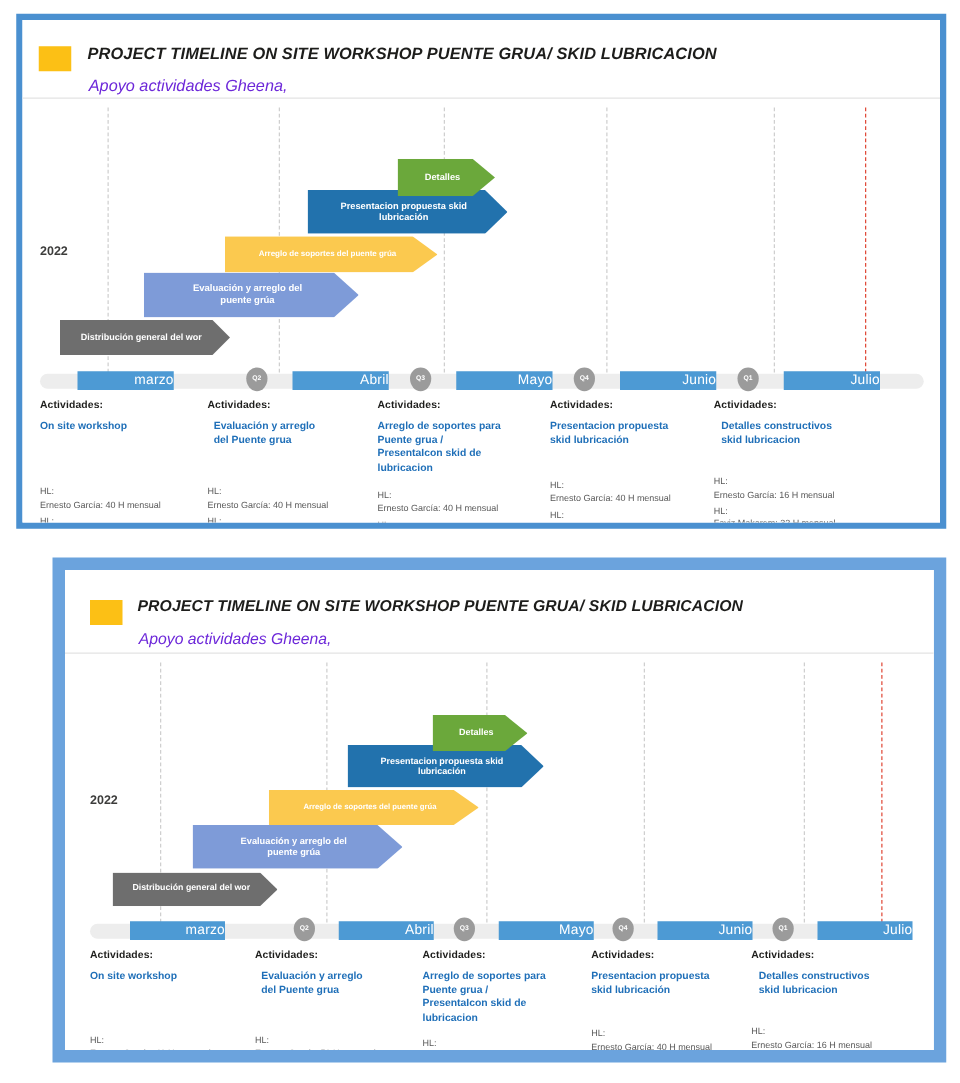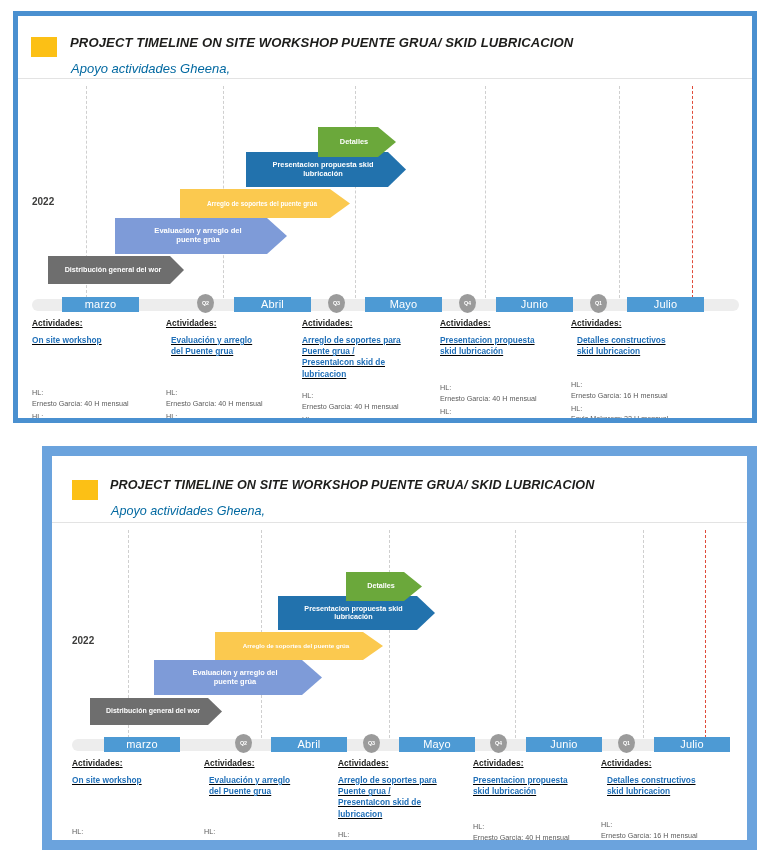--- a/index.html
+++ b/index.html
@@ -72,21 +72,21 @@
   .slide-title {
     position: absolute;
     font-weight: bold;
     color: #1d1d1b;
     letter-spacing: 0.1px;
     white-space: nowrap;
   }
 
   .slide-subtitle {
     position: absolute;
-    color: #0369a1;
+    color: #6d28d9;
     white-space: nowrap;
   }
 
   .panel.top .accent-square { left: 13px; top: 21px; }
   .panel.top .slide-title   { left: 52px; top: 19px; font-size: 13.1px; }
   .panel.top .slide-subtitle{ left: 53px; top: 45px; font-size: 13px; }
   .panel.top .slide-header  { height: 62px; }
 
   .panel.bottom .accent-square { left: 20px; top: 24px; }
   .panel.bottom .slide-title   { left: 58px; top: 22px; font-size: 12.6px; }
@@ -124,21 +124,21 @@
     position: absolute;
     height: 12px;
     background: #ededed;
     border-radius: 6px;
   }
 
   .month-chip {
     position: absolute;
     background: #4d9ad4;
     color: #ffffff;
-    text-align: center;
+    text-align: right;
     font-size: 11px;
     line-height: 15px;
     height: 15px;
     letter-spacing: 0.2px;
   }
 
   .q-marker {
     position: absolute;
     width: 17px;
     height: 19px;
@@ -167,21 +167,20 @@
   .arrow .arrow-text {
     display: block;
     padding: 0 10px 0 4px;
     white-space: pre-line;
   }
 
   
   .activity-col {
     position: absolute;
     box-sizing: border-box;
-    text-decoration: underline;
   }
   .act-heading {
     font-size: 8.3px;
     font-weight: bold;
     color: #1d1d1b;
     margin: 0 0 7px 0;
     letter-spacing: 0.1px;
   }
   .act-title {
     font-size: 8.3px;

